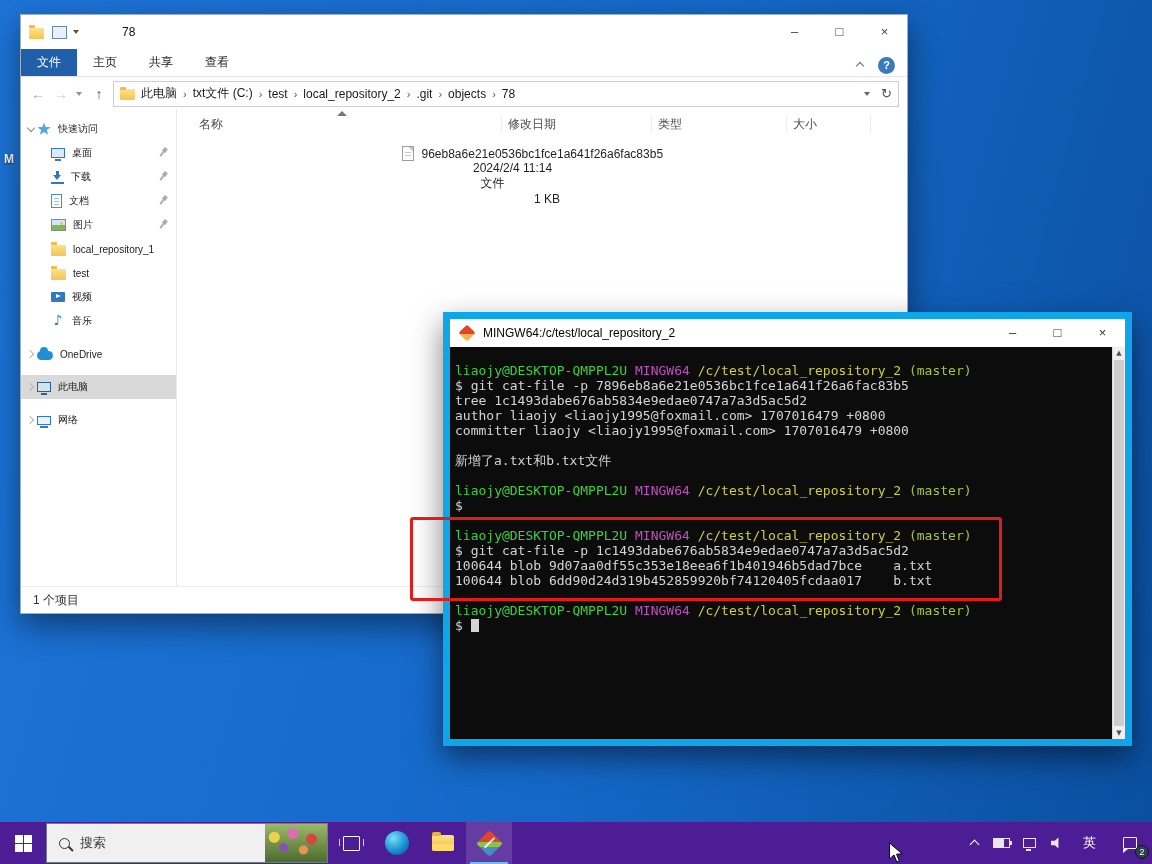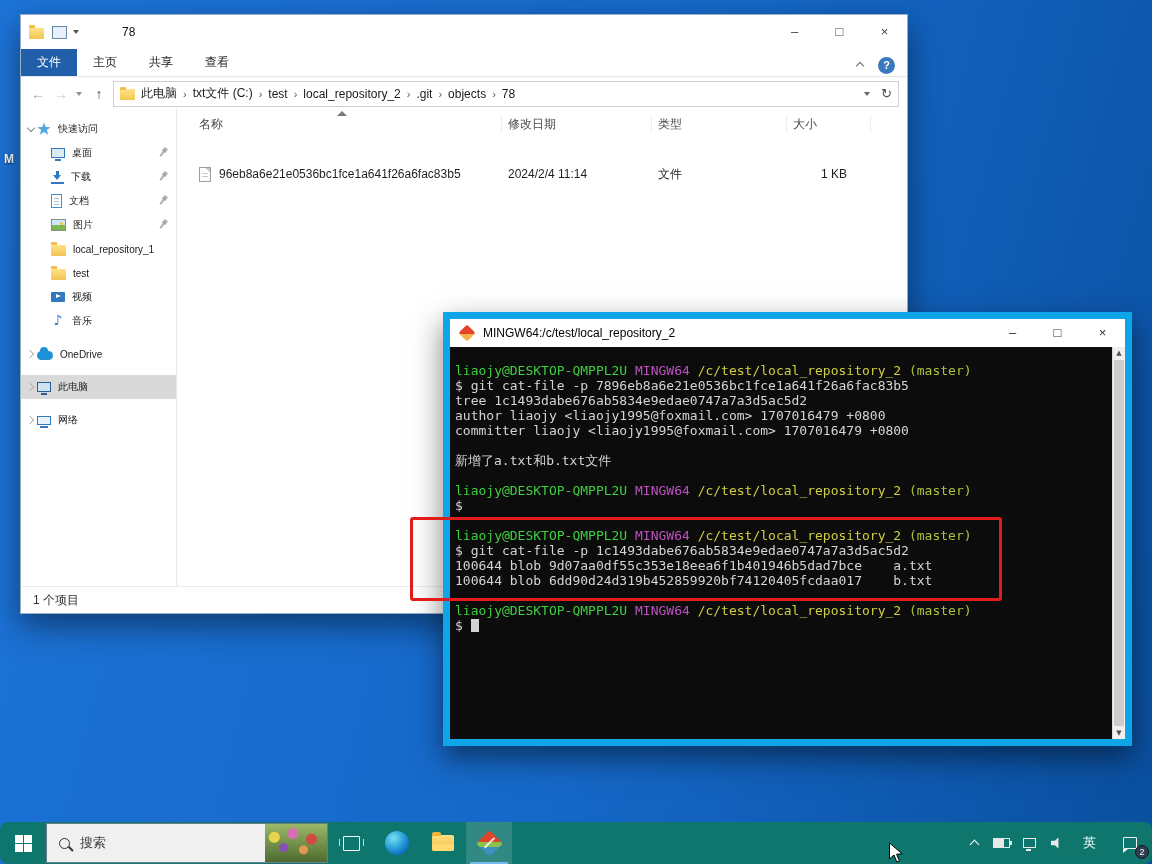--- a/index.html
+++ b/index.html
@@ -91,21 +91,21 @@
   .ic-file::after{content:"";position:absolute;left:2px;right:2px;top:5px;height:6px;background:repeating-linear-gradient(#c9c9c9 0 1px,transparent 1px 3px);}
 
   .ex-files{flex:1;position:relative;font-size:12px;}
   .cols{display:flex;height:26px;align-items:center;position:relative;margin-top:2px;}
   .colh{color:#4a4a4a;border-right:1px solid #ededed;height:18px;line-height:18px;box-sizing:border-box;}
   .colh.c0{width:325px;padding-left:22px;}
   .colh.c1{width:150px;padding-left:6px;}
   .colh.c2{width:135px;padding-left:6px;}
   .colh.c3{width:84px;padding-left:6px;}
   .sort-caret{position:absolute;left:160px;top:0;width:0;height:0;border-left:5px solid transparent;border-right:5px solid transparent;border-bottom:5px solid #777;}
-  .frow{display:flex;align-items:center;height:22px;margin-top:26px;color:#1f1f1f;}
+  .frow{display:flex;align-items:center;height:22px;margin-top:9px;color:#1f1f1f;flex-direction:column;}
   .fcell{box-sizing:border-box;white-space:nowrap;}
   .fcell.c0{width:325px;padding-left:22px;display:flex;align-items:center;}
   .fname{margin-left:8px;}
   .fcell.c1{width:150px;padding-left:6px;}
   .fcell.c2{width:135px;padding-left:6px;}
   .fcell.c3{width:84px;padding-right:24px;text-align:right;}
   .ex-status{position:absolute;left:0;right:0;bottom:0;height:26px;border-top:1px solid #ececec;display:flex;align-items:center;padding-left:12px;font-size:12px;color:#333;background:#fff;}
 
   
   .term{position:absolute;left:443px;top:312px;width:675px;height:420px;background:#0c0c0c;border:7px solid #0ea5e9;box-shadow:0 12px 28px rgba(0,0,0,.5);z-index:20;box-sizing:content-box;}
@@ -125,21 +125,21 @@
   .term-scroll{position:absolute;top:28px;right:0;bottom:0;width:13px;background:#f0f0f0;border-left:1px solid #dcdcdc;box-sizing:border-box;}
   .scroll-arrow{position:absolute;left:0;width:100%;text-align:center;font-size:7px;color:#505050;font-family:"DejaVu Sans",sans-serif;}
   .scroll-arrow.up{top:2px;}
   .scroll-arrow.down{bottom:2px;}
   .term-thumb{position:absolute;left:1px;top:13px;bottom:13px;width:10px;background:#cdcdcd;}
 
   
   .red-box{position:absolute;left:410px;top:517px;width:586px;height:78px;border:3px solid var(--c-annotation,#e21b1b);border-radius:3px;z-index:60;pointer-events:none;}
 
   
-  .taskbar{position:absolute;left:0;bottom:0;width:100%;height:42px;background:#0f766e;display:flex;align-items:center;z-index:40;border-radius:8px;}
+  .taskbar{position:absolute;left:0;bottom:0;width:100%;height:42px;background:#4c1d95;display:flex;align-items:center;z-index:40;}
   .tb-btn{width:46px;height:42px;display:flex;align-items:center;justify-content:center;position:relative;}
   .tb-btn.active{background:rgba(255,255,255,.14);}
   .tb-btn.active::after{content:"";position:absolute;left:4px;right:4px;bottom:0;height:2px;background:#76b9ed;}
   .win-logo{width:17px;height:17px;background-image:linear-gradient(#fff,#fff),linear-gradient(#fff,#fff),linear-gradient(#fff,#fff),linear-gradient(#fff,#fff);background-size:8px 8px;background-position:0 0,9px 0,0 9px,9px 9px;background-repeat:no-repeat;}
   .tb-search{width:282px;height:40px;background:#f0f0f0;border:1px solid #6e7b8a;box-sizing:border-box;display:flex;align-items:center;padding-left:12px;gap:10px;font-size:13px;color:#3a3a3a;position:relative;overflow:hidden;}
   .mag-dark{width:9px;height:9px;border:1.5px solid #333;border-radius:50%;position:relative;flex:0 0 auto;}
   .mag-dark::after{content:"";position:absolute;width:6px;height:1.5px;background:#333;transform:rotate(45deg);right:-5px;bottom:-2px;}
   .tb-flowers{position:absolute;right:0;top:0;width:62px;height:100%;
     background:
       radial-gradient(circle at 15% 35%, #e8d44d 0 5px, transparent 6px),

